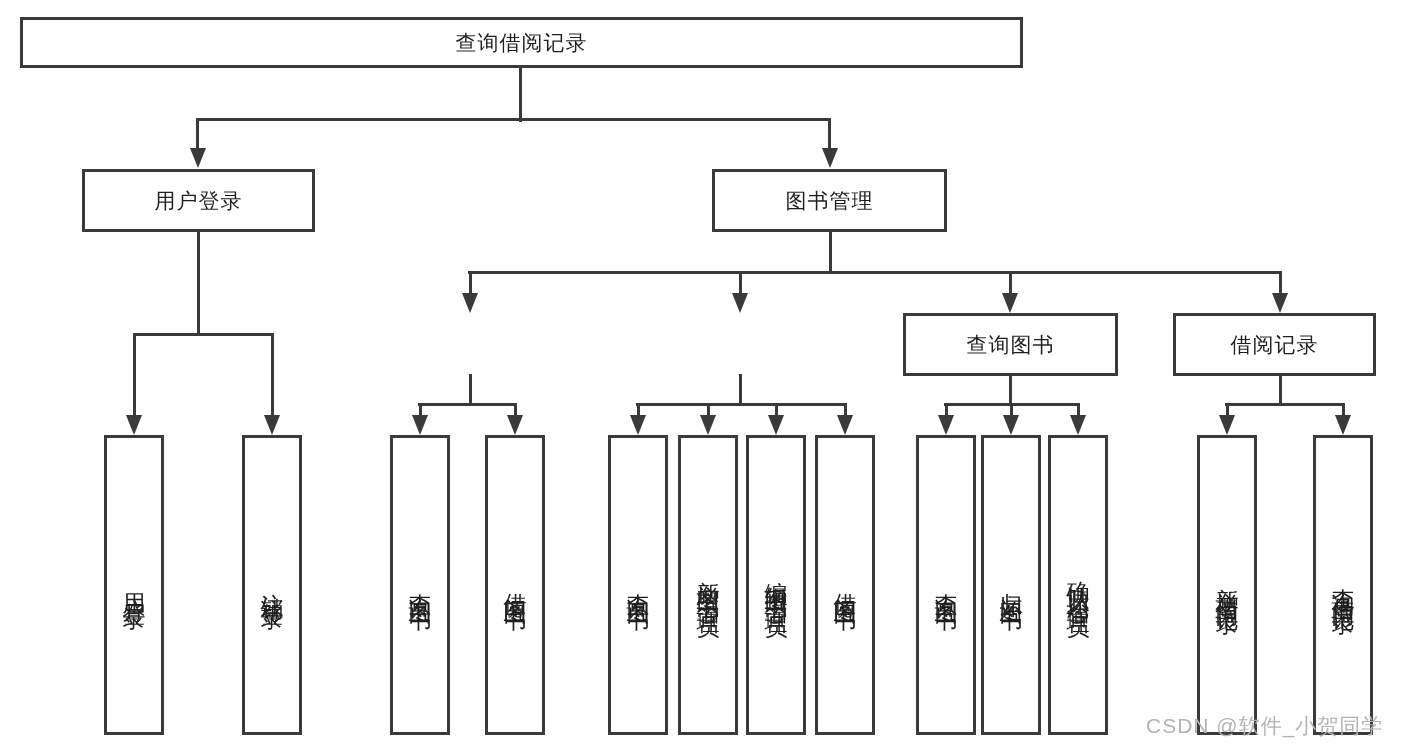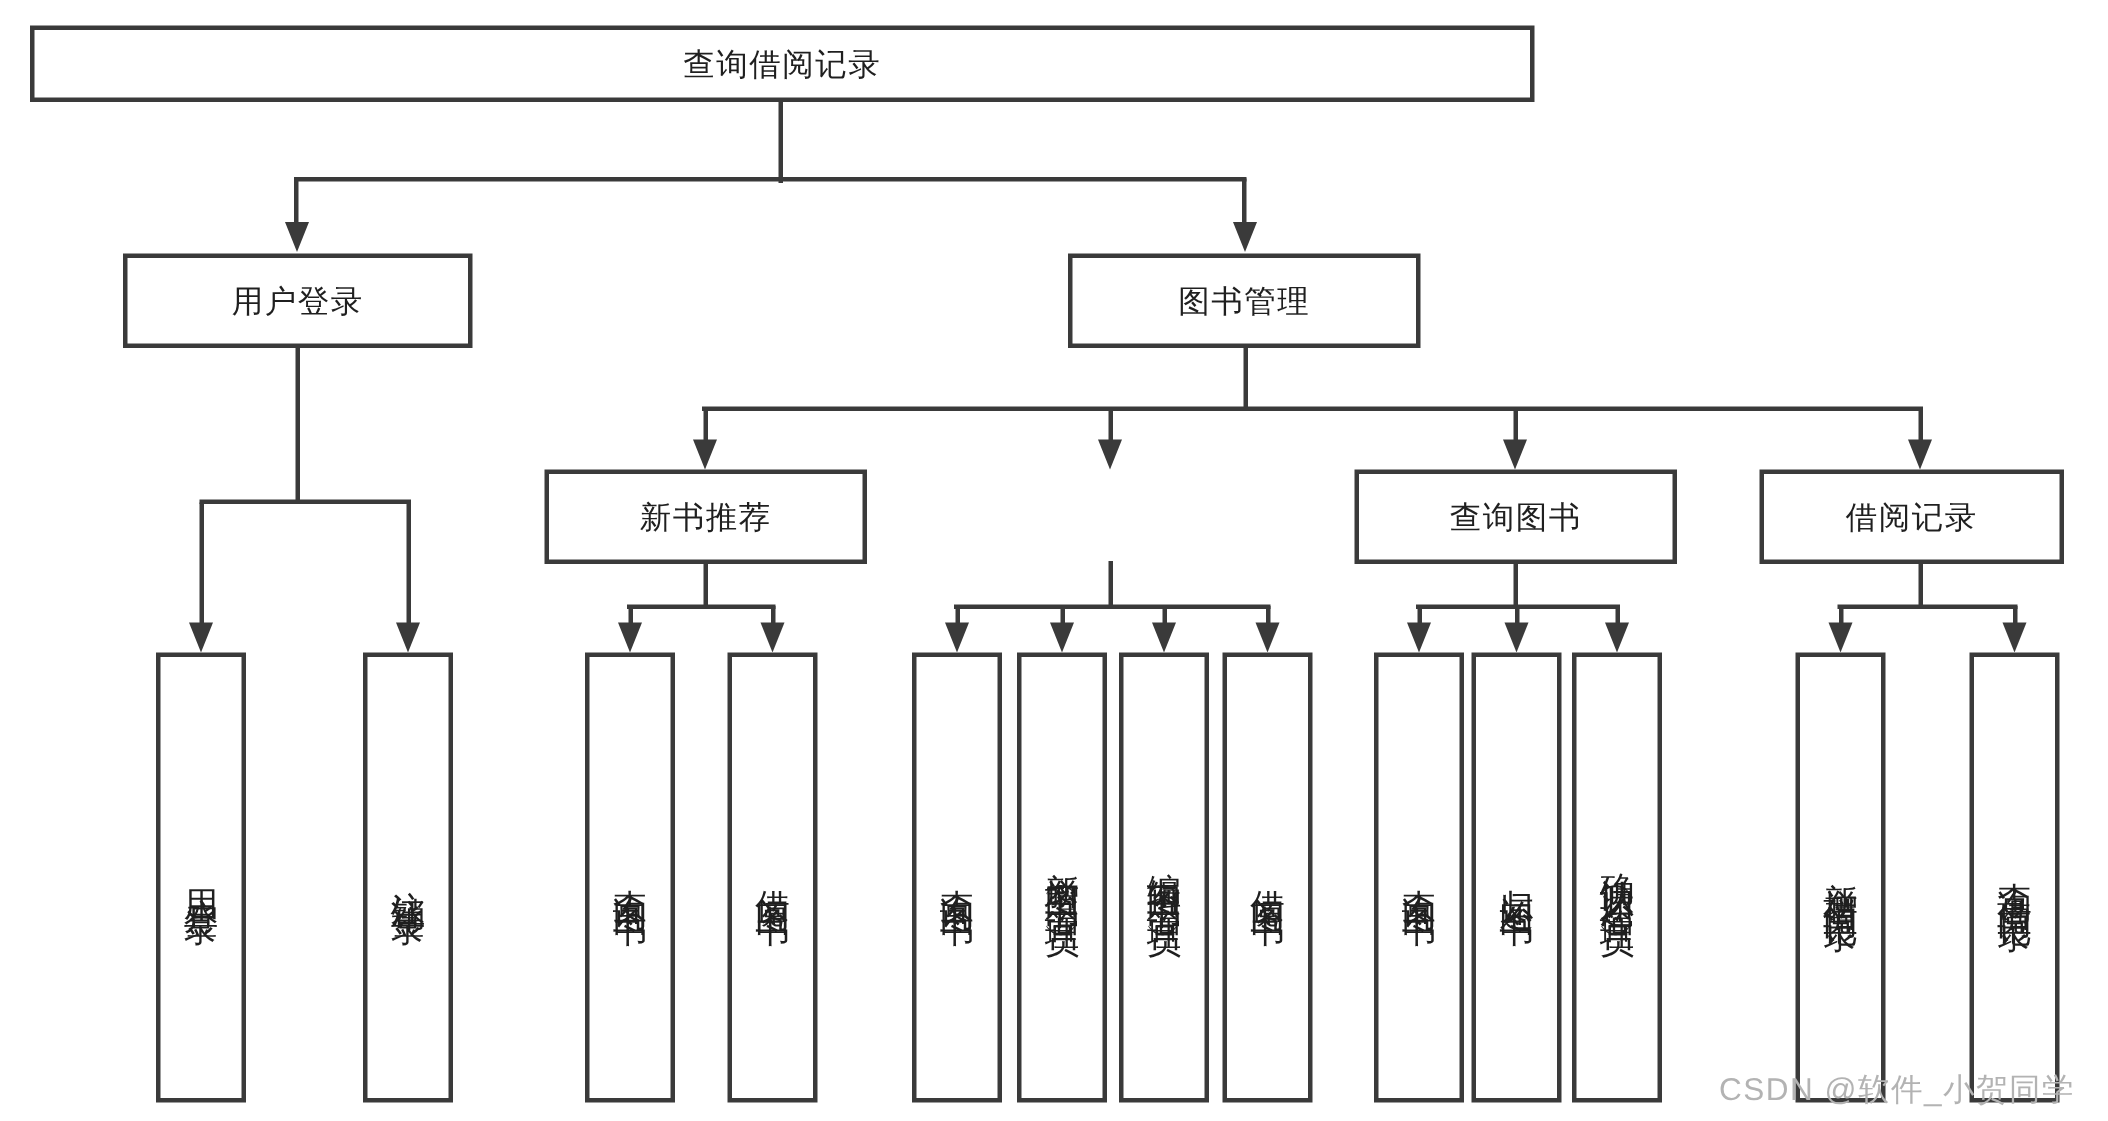--- a/index.html
+++ b/index.html
@@ -87,23 +87,20 @@
   </div>
 
   <div class="node h" style="left:82px;top:169px;width:233px;height:63px;">
     <span class="lbl">用户登录</span>
   </div>
 
   <div class="node h" style="left:712px;top:169px;width:235px;height:63px;">
     <span class="lbl">图书管理</span>
   </div>
 
-  <div class="node h" style="left:363px;top:313px;width:215px;height:63px;">
-    <span class="lbl">新书推荐</span>
-  </div>
 
 
   <div class="node h" style="left:903px;top:313px;width:215px;height:63px;">
     <span class="lbl">查询图书</span>
   </div>
 
   <div class="node h" style="left:1173px;top:313px;width:203px;height:63px;">
     <span class="lbl">借阅记录</span>
   </div>
 

